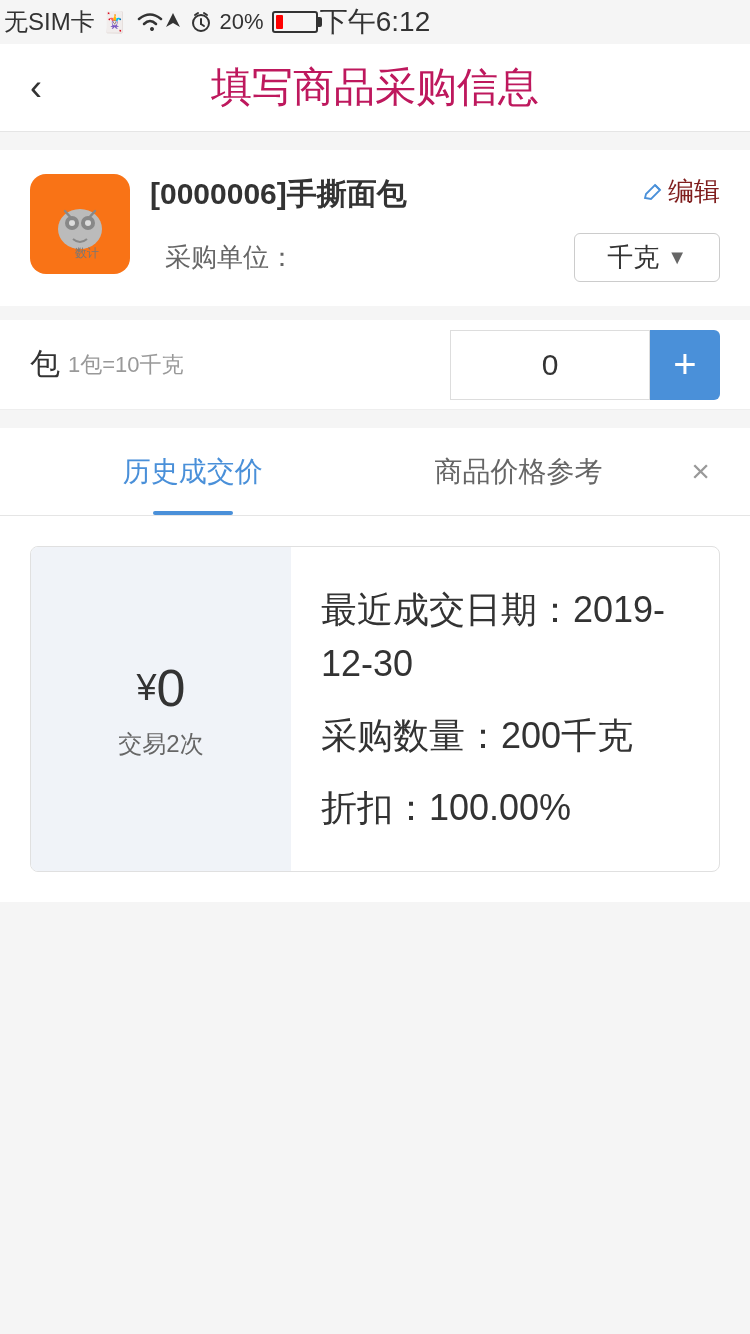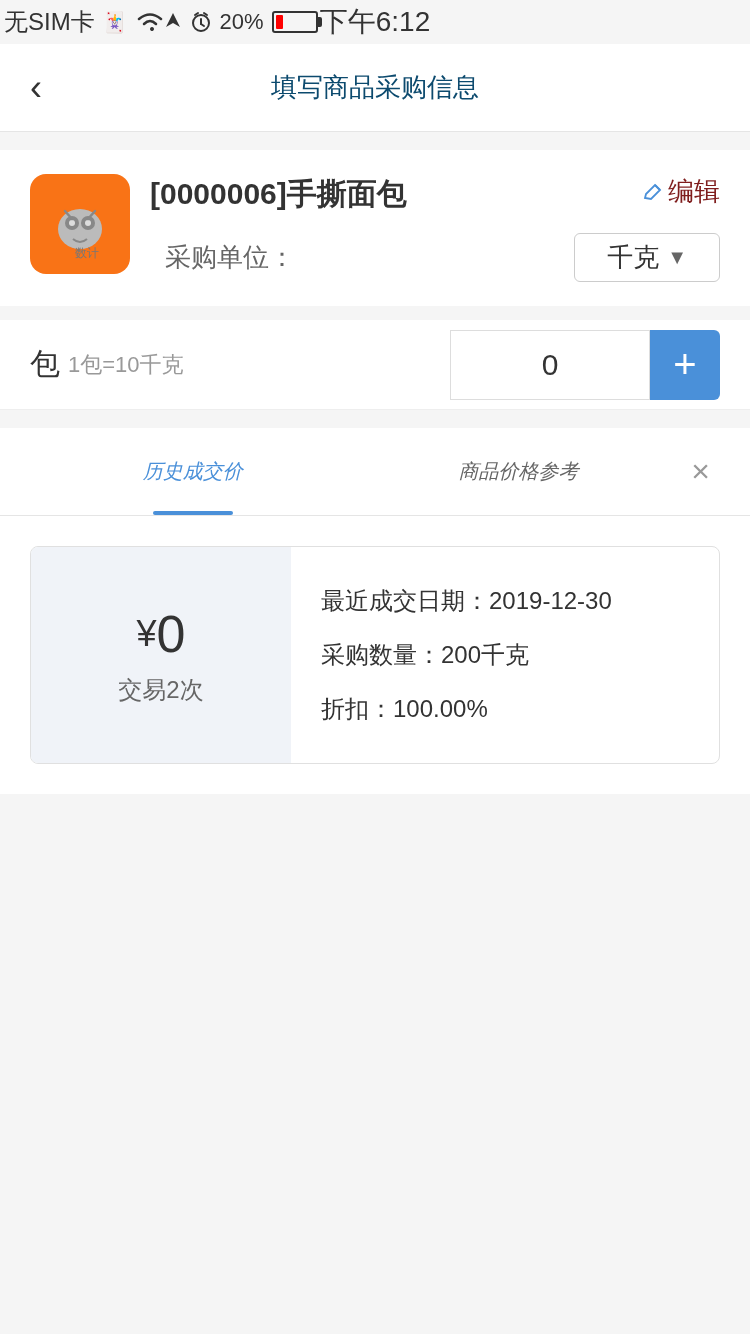--- a/index.html
+++ b/index.html
@@ -86,22 +86,22 @@
     }
     .nav-back {
       font-size: 36px;
       color: #333;
       cursor: pointer;
     }
     .nav-title {
       position: absolute;
       left: 50%;
       transform: translateX(-50%);
-      font-size: 26px;
-      color: #0c4a6e;
+      font-size: 41px;
+      color: #be185d;
       font-weight: 500;
     }
 
     
     .product-card {
       background: #fff;
       margin-top: 18px;
       padding: 24px 30px;
       display: flex;
       align-items: flex-start;
@@ -249,22 +249,21 @@
       flex: 1;
       display: flex;
       flex-direction: column;
       align-items: center;
       justify-content: center;
       height: 100%;
       cursor: pointer;
       position: relative;
     }
     .tab-label {
-      font-size: 20px;
-      font-style: italic;
+      font-size: 28px;
     }
     .tab-active .tab-label {
       color: #4a90d9;
     }
     .tab-inactive .tab-label {
       color: #666;
     }
     .tab-underline {
       position: absolute;
       bottom: 0;
@@ -316,21 +315,21 @@
       margin-top: 10px;
     }
     .history-detail-section {
       flex: 1;
       padding: 36px 30px;
       display: flex;
       flex-direction: column;
       gap: 18px;
     }
     .history-detail-row {
-      font-size: 24px;
+      font-size: 36px;
       color: #333;
       line-height: 1.5;
     }
 
     
     .main-content {
       background: #f5f5f5;
       min-height: 700px;
     }
   </style>

